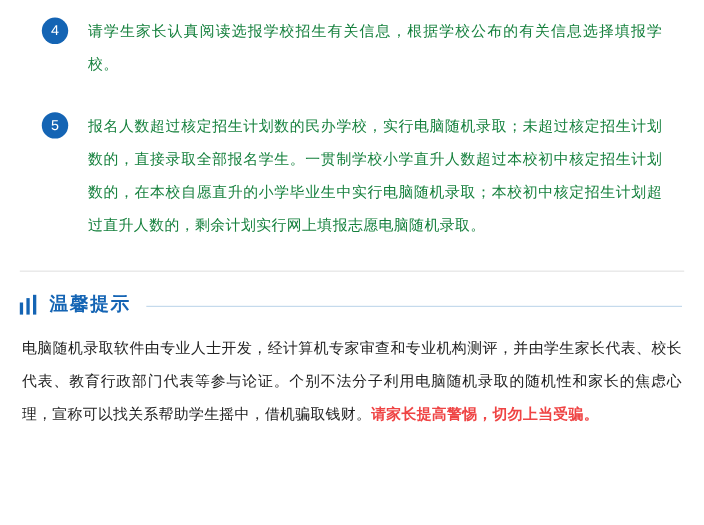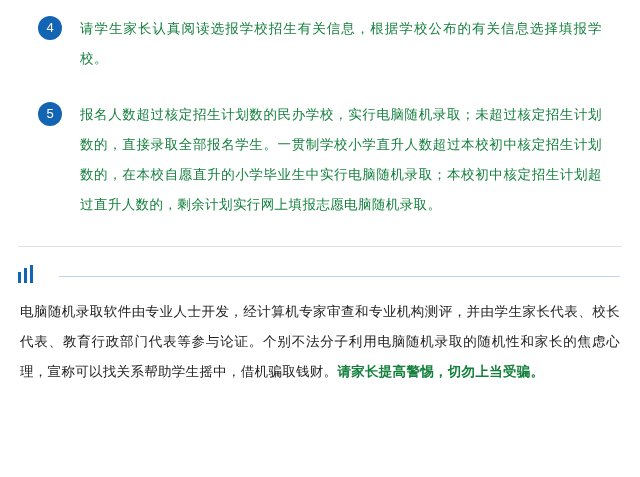--- a/index.html
+++ b/index.html
@@ -98,21 +98,21 @@
   .tips-body {
     font-size: 13.5px;
     line-height: 30px;
     color: #222222;
     letter-spacing: 0.3px;
     text-align: justify;
     padding: 0 2px;
   }
   .tips-body .strong {
     font-weight: bold;
-    color: #15803d;
+    color: #ef4444;
   }
   .bottom-bar {
     position: absolute;
     left: 0;
     right: 0;
     bottom: 0;
     height: 26px;
     background: #ffffff;
   }
 </style>
@@ -137,20 +137,21 @@
 
   <div class="divider"></div>
 
   <div class="tips-section">
     <div class="tips-head">
       <span class="bars">
         <span></span>
           <span></span>
           <span></span>
       </span>
+      <span class="tips-title">温馨提示</span>
       <span class="tips-rule"></span>
     </div>
     <div class="tips-body"><span>电脑随机录取软件由专业人士开发，经计算机专家审查和专业机构测评，并由学生家长代表、校长代表、教育行政部门代表等参与论证。个别不法分子利用电脑随机录取的随机性和家长的焦虑心理，宣称可以找关系帮助学生摇中，借机骗取钱财。</span><span class="strong">请家长提高警惕，切勿上当受骗。</span></div>
   </div>
 
   <div class="bottom-bar"></div>
 
 </div>
 
 </body></html>

